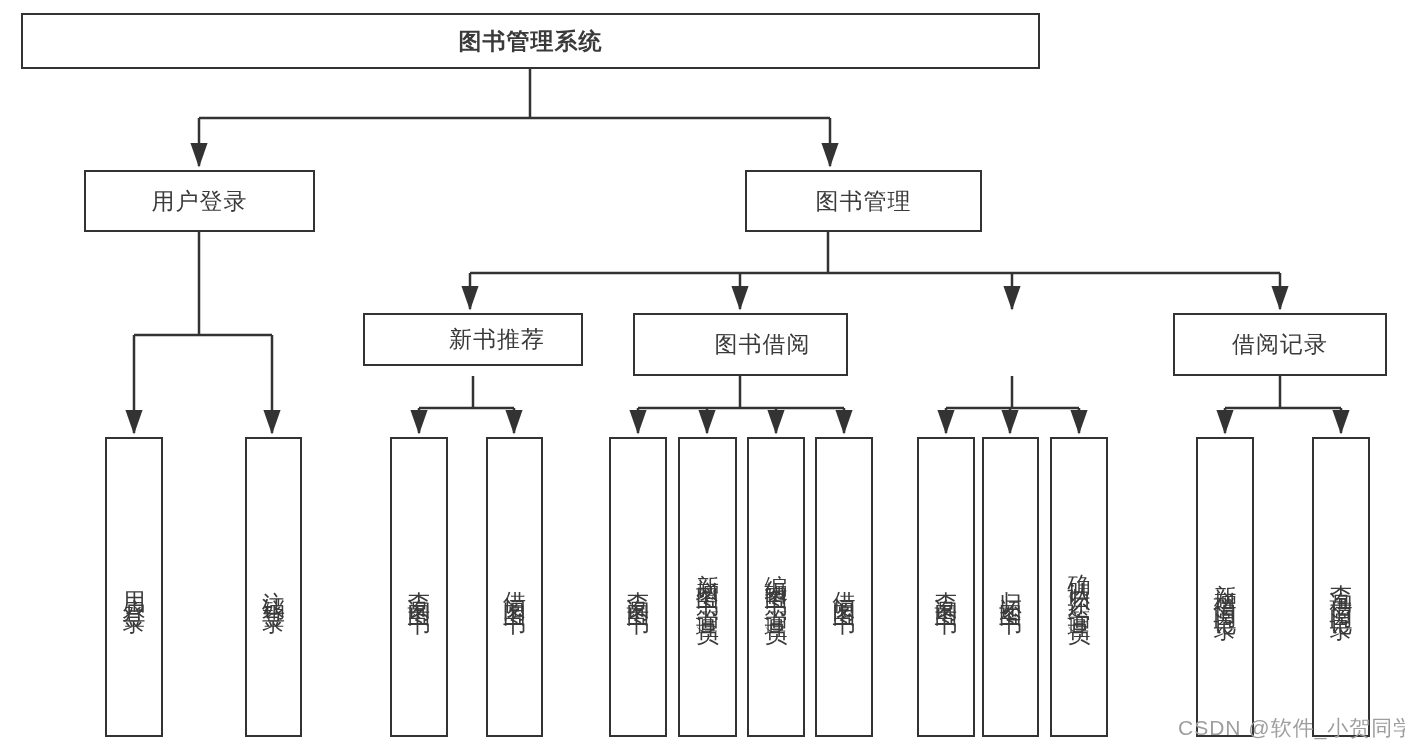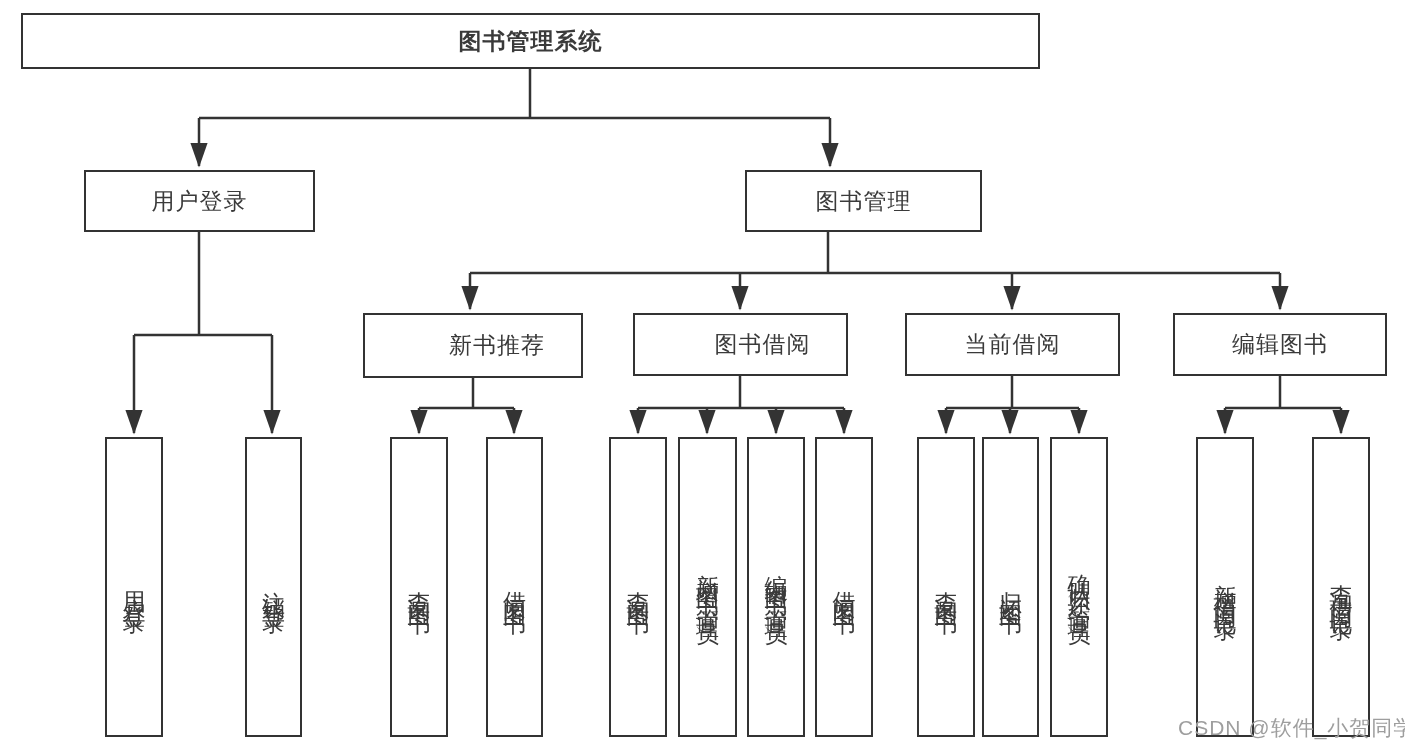--- a/index.html
+++ b/index.html
@@ -105,24 +105,23 @@
       <path d="M1225,408 V433" marker-end="url(#arrow)"></path>
       <path d="M1341,408 V433" marker-end="url(#arrow)"></path>
     </g>
   </svg>
 
   <div class="box hbox" style="left:21px; top:13px; width:1019px; height:56px;font-weight:bold;">图书管理系统</div>
 
   <div class="box hbox" style="left:84px; top:170px; width:231px; height:62px;">用户登录</div>
   <div class="box hbox" style="left:710px; top:170px; width:237px; height:62px;margin-left:35px;">图书管理</div>
 
-  <div class="box hbox" style="left:363px; top:313px; width:220px; height:65px;padding-left:48px;">新书推荐</div>
+  <div class="box hbox" style="left:363px; top:313px; width:220px; height:53px;padding-left:48px;">新书推荐</div>
   <div class="box hbox" style="left:633px; top:313px; width:215px; height:63px;padding-left:44px;">图书借阅</div>
-  <div class="box hbox" style="left:905px; top:313px; width:215px; height:63px;">当前借阅</div>
-  <div class="box hbox" style="left:1173px; top:313px; width:214px; height:63px;">编辑图书</div>
+  <div class="box hbox" style="left:1173px; top:313px; width:214px; height:63px;">借阅记录</div>
 
   <div class="box vbox" style="left:105px; top:437px; width:58px; height:300px;">用户登录</div>
   <div class="box vbox" style="left:245px; top:437px; width:57px; height:300px;">注销登录</div>
 
   <div class="box vbox" style="left:390px; top:437px; width:58px; height:300px;">查询图书</div>
   <div class="box vbox" style="left:486px; top:437px; width:57px; height:300px;">借阅图书</div>
 
   <div class="box vbox" style="left:609px; top:437px; width:58px; height:300px;">查询图书</div>
   <div class="box vbox" style="left:678px; top:437px; width:59px; height:300px;">新增图书（管理员）</div>
   <div class="box vbox" style="left:747px; top:437px; width:58px; height:300px;">编辑图书（管理员）</div>

